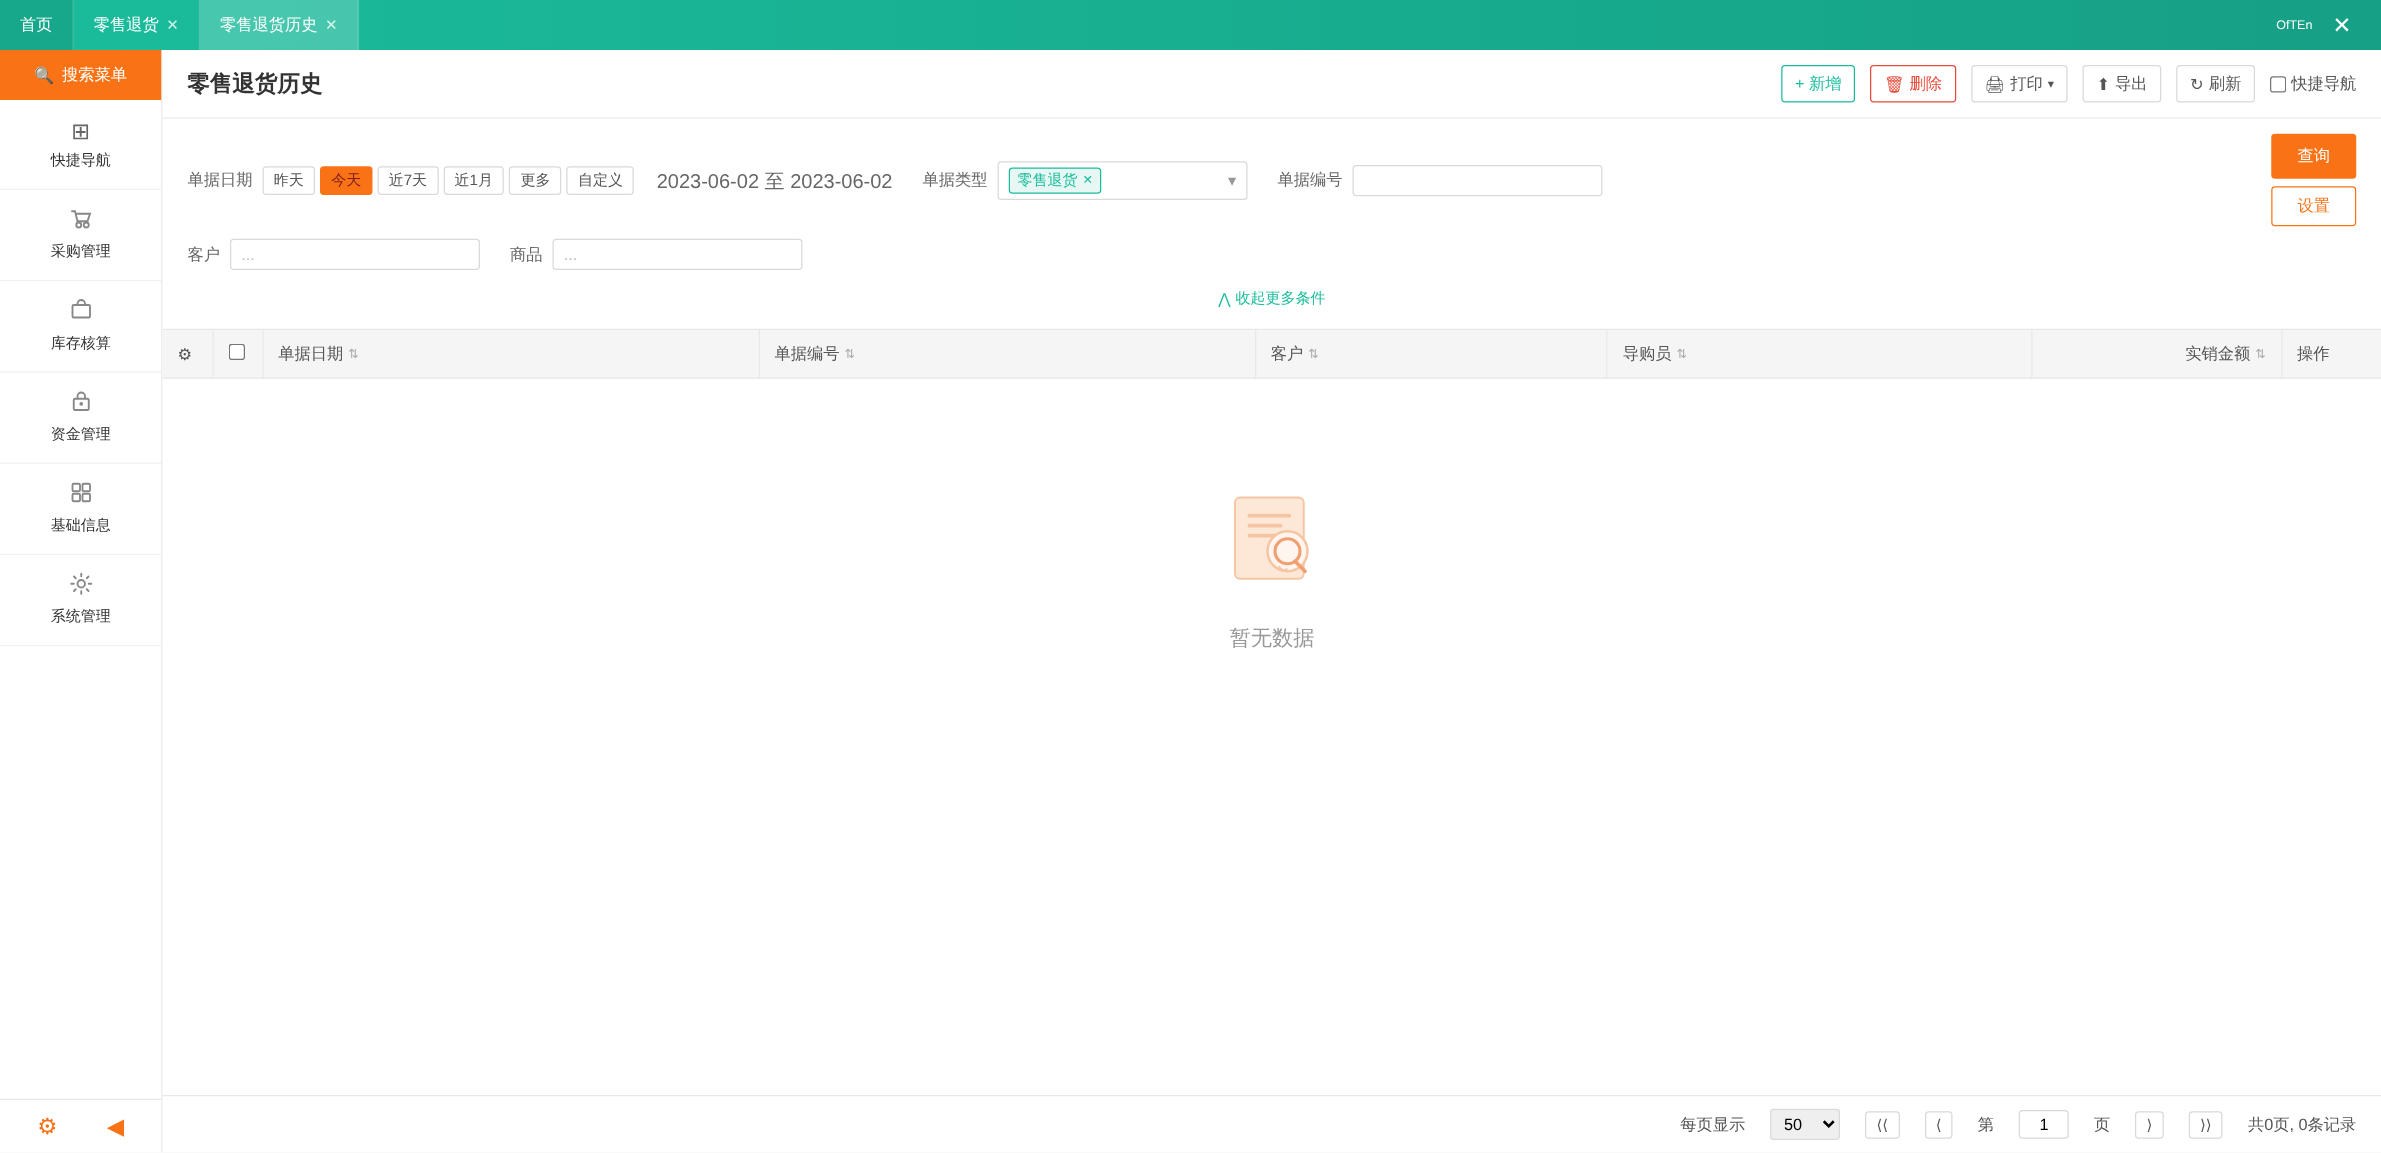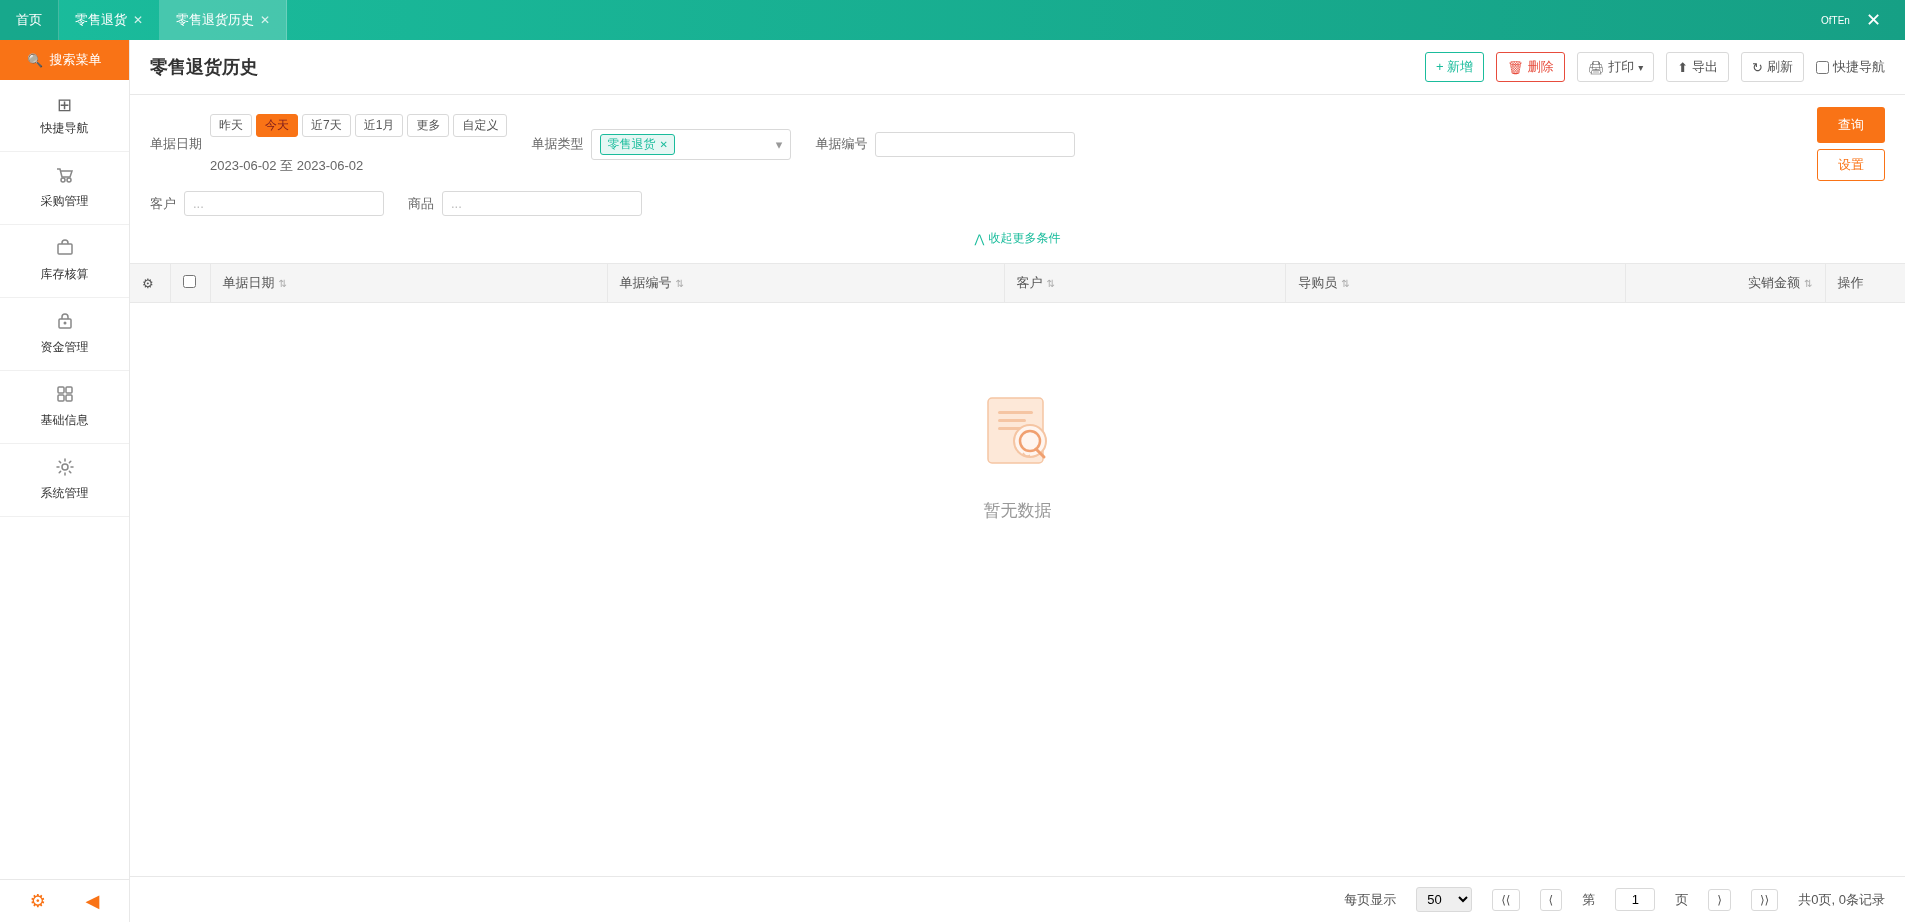--- a/index.html
+++ b/index.html
@@ -205,27 +205,27 @@
     }
     .date-btn.active {
       background: #f97316;
       color: #7f1d1d;
       border-color: #f97316;
     }
     .filter-date-range {
       display: flex;
       align-items: flex-end;
       gap: 4px;
-      font-size: 13px;
+      font-size: 16px;
       color: #666;
       margin-top: 2px;
     }
     .filter-date-block {
       display: flex;
-      flex-direction: column;
+      flex-direction: row;
       gap: 18px;
     }
     .filter-select-box {
       display: flex;
       align-items: center;
       border: 1px solid #d9d9d9;
       border-radius: 3px;
       padding: 4px 8px;
       min-width: 200px;
       background: #fff;

